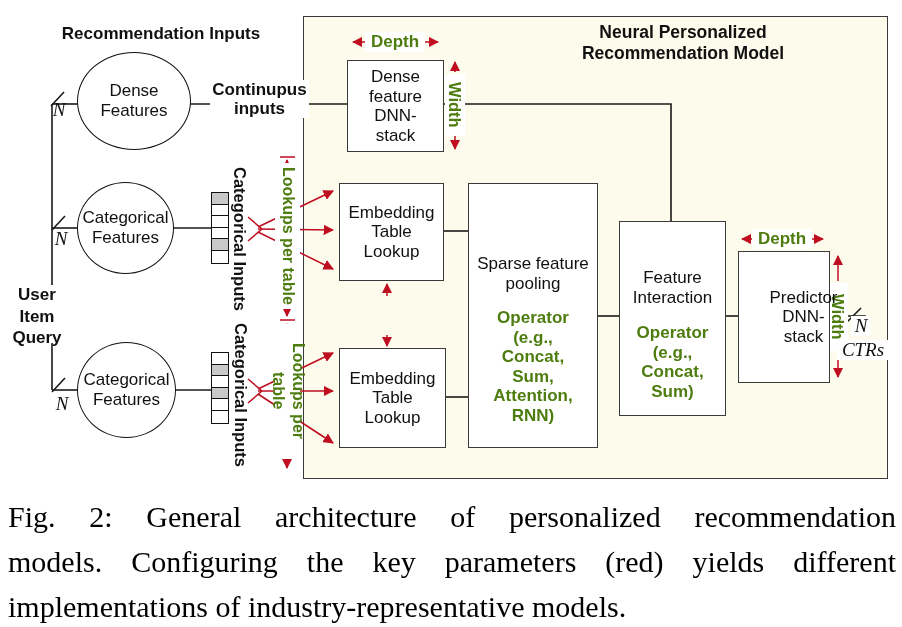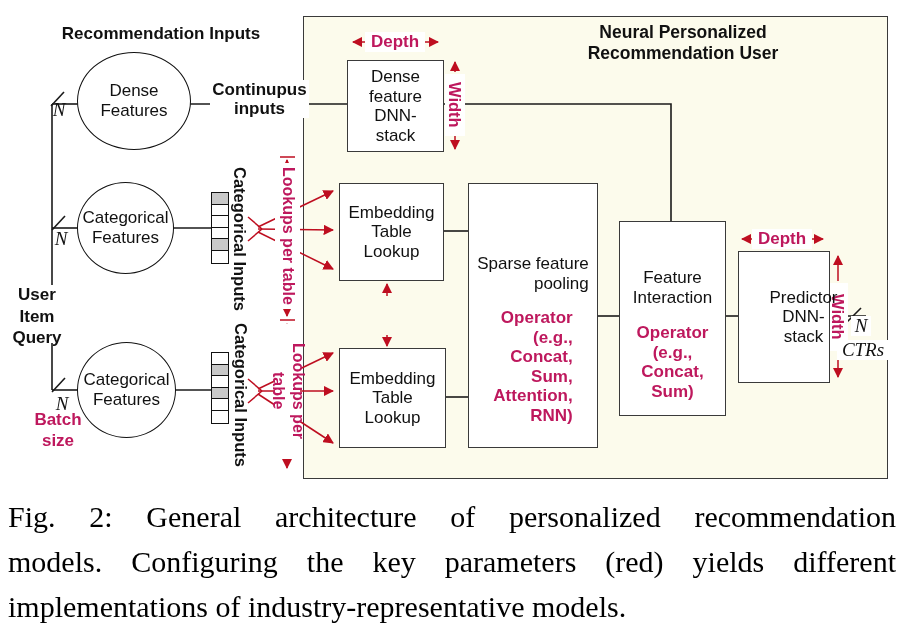--- a/index.html
+++ b/index.html
@@ -5,21 +5,21 @@
   html,body{margin:0;padding:0;background:#fff;}
   .fig{position:relative;width:902px;height:627px;background:#fff;overflow:hidden;
        font-family:"Liberation Sans",sans-serif;color:#111;}
   *{box-sizing:border-box;}
   .model-box{position:absolute;left:303px;top:16px;width:585px;height:463px;
              background:#FCFBEC;border:1.7px solid #3a3a3a;z-index:1;}
   svg.overlay{position:absolute;left:0;top:0;z-index:2;}
   .lbl{position:absolute;z-index:3;white-space:pre-line;text-align:center;
        line-height:20px;font-size:17px;}
   .bold{font-weight:bold;}
-  .red{color:#be185d;}
+  .red{color:#4d7c0f;}
   .halo{background:#fff;}
   .vert{writing-mode:vertical-rl;display:flex;align-items:center;justify-content:center;}
   .circle{position:absolute;z-index:3;border:1.6px solid #111;border-radius:50%;background:#fff;
           display:flex;align-items:center;justify-content:center;font-size:17px;
           line-height:20px;text-align:center;white-space:pre-line;}
   .wbox{position:absolute;z-index:3;border:1.7px solid #3a3a3a;background:#fff;font-size:17px;
         line-height:19.5px;text-align:center;white-space:pre-line;display:flex;
         flex-direction:column;align-items:center;}
   .wbox.center{justify-content:center;}
   .minitable{position:absolute;z-index:3;border:1.5px solid #111;background:#fff;}
@@ -98,22 +98,20 @@
   <div class="circle" style="left:77px;top:182px;width:97px;height:92px;">Categorical
 Features</div>
   <div class="circle" style="left:77px;top:342px;width:99px;height:96px;">Categorical
 Features</div>
 
   <div class="lbl bold halo" style="left:210px;top:80px;width:99px;line-height:19px;">Continupus
 inputs</div>
   <div class="lbl bold" style="left:2px;top:284px;width:70px;line-height:21.5px;">User
 Item
 Query</div>
-  <div class="lbl bold red" style="left:26px;top:409px;width:64px;line-height:21px;">Batch
-size</div>
 
   <div class="lbl serifit" style="left:49px;top:100px;width:20px;">N</div>
   <div class="lbl serifit" style="left:51px;top:229px;width:20px;">N</div>
   <div class="lbl serifit" style="left:52px;top:394px;width:20px;">N</div>
 
   <div class="minitable" style="left:211px;top:192px;">
       <div class="cell gray"></div>
       <div class="cell"></div>
       <div class="cell"></div>
       <div class="cell"></div>
@@ -133,34 +131,34 @@
   <div class="lbl bold vert" style="left:229px;top:320px;width:24px;height:150px;font-size:16.5px;">Categorical Inputs</div>
 
   <div class="lbl bold vert red halo" style="left:275px;top:163px;width:25px;height:146px;font-size:16px;">Lookups per table</div>
   <div class="lbl bold vert red halo" style="left:275px;top:324px;width:25px;height:134px;font-size:16px;">Lookups per table</div>
   <div class="lbl bold red halo" style="left:365px;top:32px;width:60px;">Depth</div>
   <div class="lbl bold vert red halo" style="left:445px;top:74px;width:20px;height:62px;font-size:16.5px;">Width</div>
   <div class="lbl bold red halo" style="left:752px;top:229px;width:60px;">Depth</div>
   <div class="lbl bold vert red halo" style="left:828px;top:283px;width:20px;height:68px;font-size:16.5px;">Width</div>
 
   <div class="lbl bold" style="left:553px;top:22px;width:260px;line-height:20.5px;font-size:17.5px;">Neural Personalized
-Recommendation User</div>
+Recommendation Model</div>
 
   <div class="wbox center" style="left:347px;top:60px;width:97px;height:92px;">Dense
 feature
 DNN-
 stack</div>
   <div class="wbox center" style="left:339px;top:183px;width:105px;height:98px;">Embedding
 Table
 Lookup</div>
   <div class="wbox center" style="left:339px;top:348px;width:107px;height:100px;">Embedding
 Table
 Lookup</div>
 
-  <div class="wbox" style="left:468px;top:183px;width:130px;height:265px;padding-top:70px;text-align:right;">
+  <div class="wbox" style="left:468px;top:183px;width:130px;height:265px;padding-top:70px;">
     <div>Sparse feature
 pooling</div>
     <div class="bold red" style="margin-top:15px;">Operator
 (e.g.,
 Concat,
 Sum,
 Attention,
 RNN)</div>
   </div>
 

